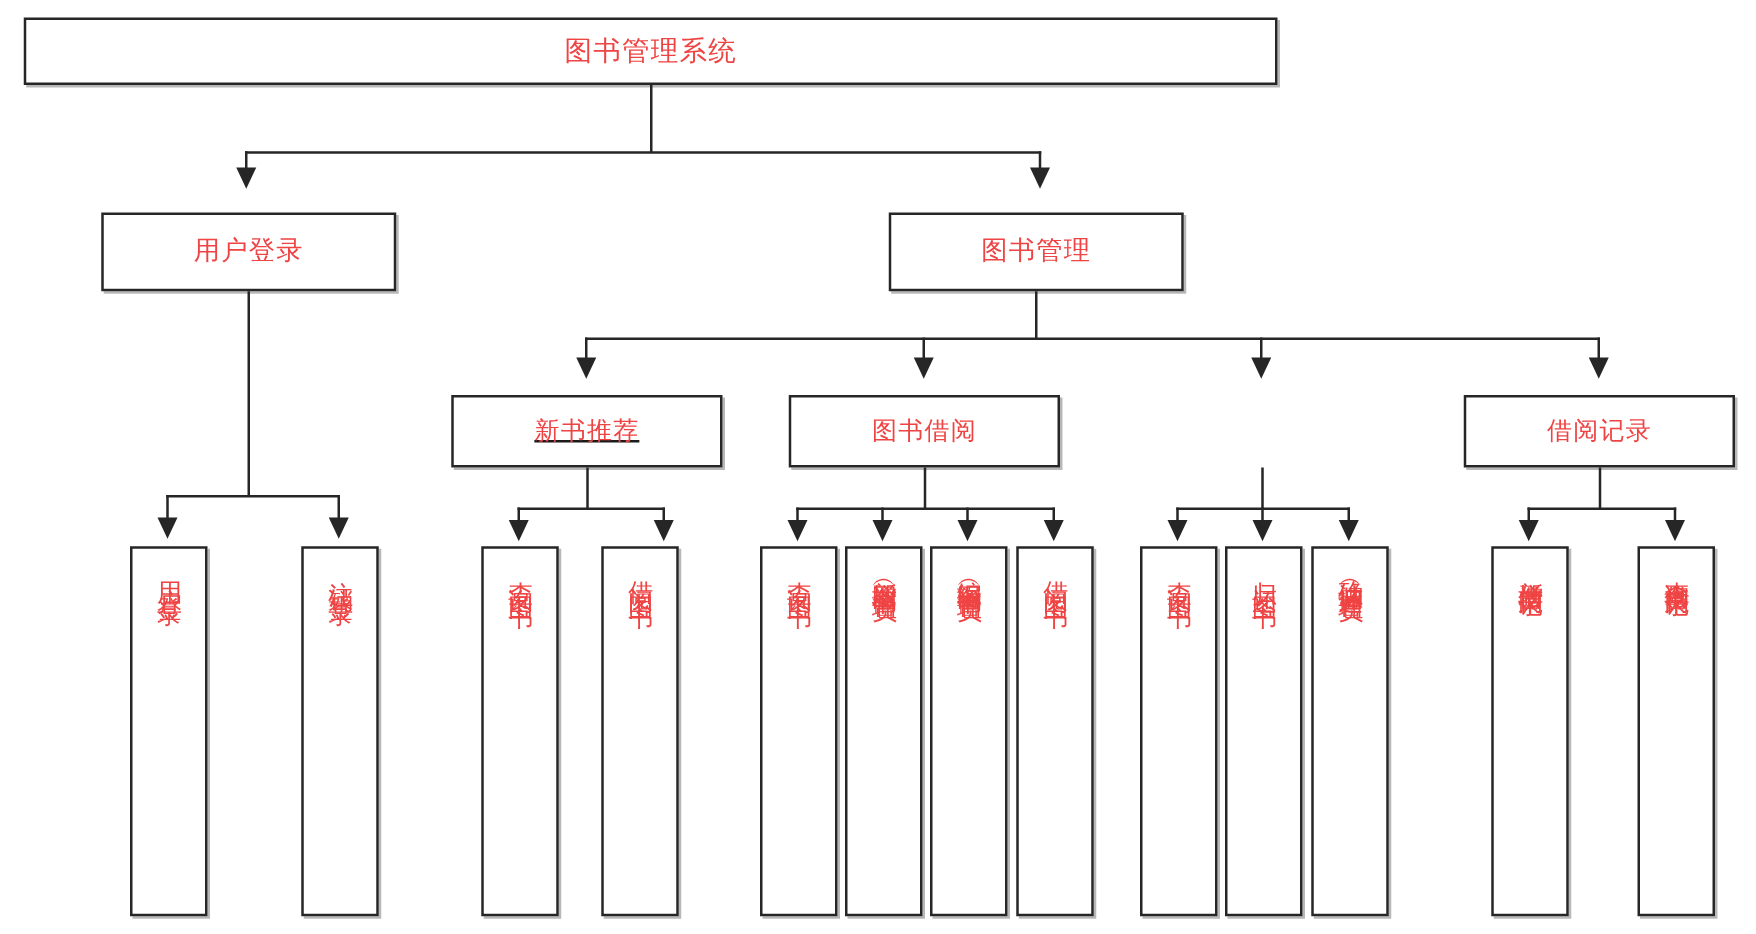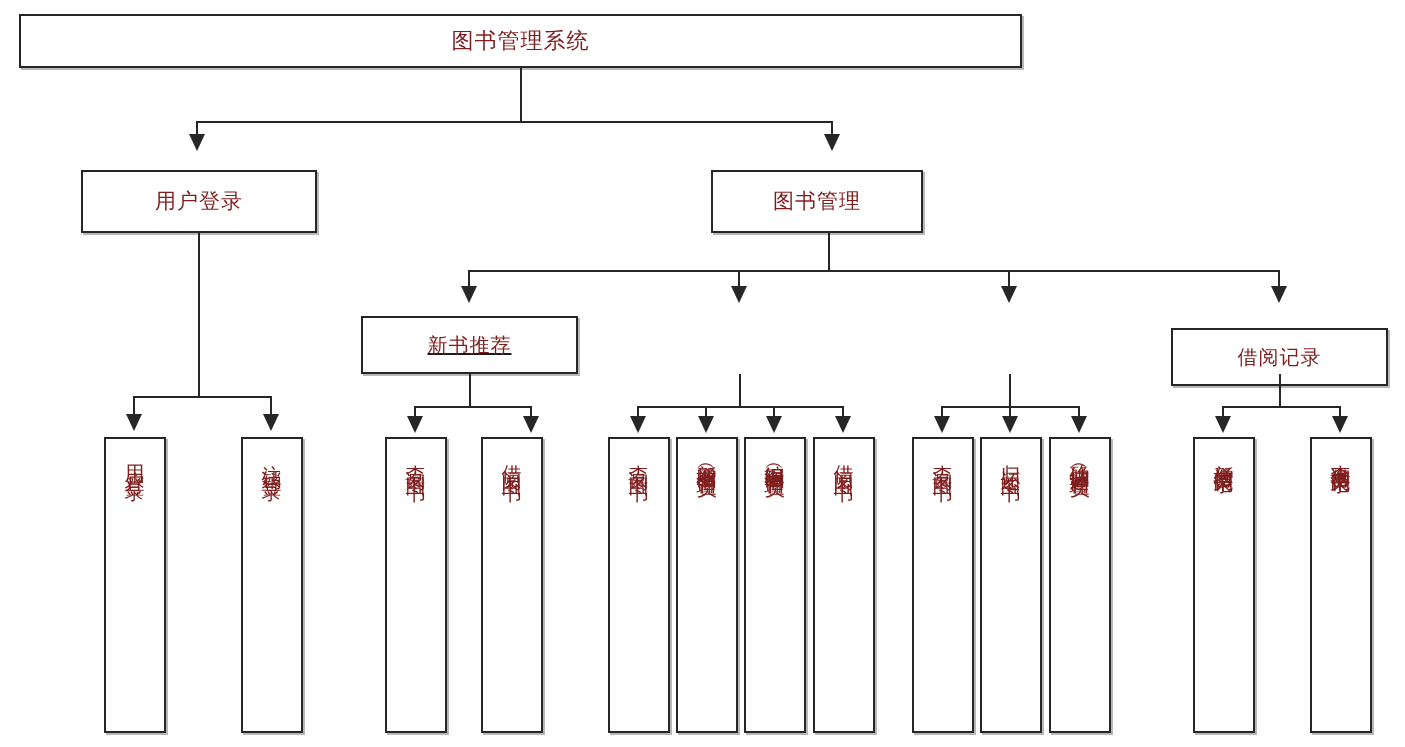--- a/index.html
+++ b/index.html
@@ -28,21 +28,21 @@
     display: flex;
     align-items: center;
     justify-content: center;
     color: #1b1b1b;
   }
   .box .label {
     font-size: 21px;
     line-height: 1.15;
     letter-spacing: 1px;
     white-space: nowrap;
-    color: #7f1d1d;
+    color: #ef4444;
   }
   .box.root .label { font-size: 22px; }
   .box.lvl2 .label { font-size: 21px; }
   .box.lvl3 .label { font-size: 20px; }
 
   
   .box.leaf {
     align-items: flex-start;
     justify-content: center;
     padding-top: 6px;
@@ -99,21 +99,21 @@
 
   <div class="vline" style="left:196px; top:121px; width:2px; height:15px;"></div>
   <div class="vline" style="left:831px; top:121px; width:2px; height:15px;"></div>
   <div class="arrow" style="left:189px; top:134px;"></div>
   <div class="arrow" style="left:824px; top:134px;"></div>
 
   <div class="box lvl2" style="left:81px; top:170px; width:236px; height:63px;">
     <span class="label">用户登录</span>
   </div>
 
-  <div class="box lvl2" style="left:711px; top:170px; width:212px; height:63px;text-align:right;">
+  <div class="box lvl2" style="left:711px; top:170px; width:236px; height:63px;text-align:right;">
     <span class="label">图书管理</span>
   </div>
 
   <div class="vline" style="left:198px; top:233px; width:2px; height:164px;"></div>
   <div class="hline" style="left:133px; top:396px; width:139px; height:2px;"></div>
   <div class="vline" style="left:133px; top:396px; width:2px; height:20px;"></div>
   <div class="vline" style="left:270px; top:396px; width:2px; height:20px;"></div>
   <div class="arrow" style="left:126px; top:414px;"></div>
   <div class="arrow" style="left:263px; top:414px;"></div>
 
@@ -124,21 +124,24 @@
   <div class="vline" style="left:1008px; top:270px; width:2px; height:18px;"></div>
   <div class="vline" style="left:1278px; top:270px; width:2px; height:18px;"></div>
   <div class="arrow" style="left:461px; top:286px;"></div>
   <div class="arrow" style="left:731px; top:286px;"></div>
   <div class="arrow" style="left:1001px; top:286px;"></div>
   <div class="arrow" style="left:1271px; top:286px;"></div>
 
   <div class="box lvl3" style="left:361px; top:316px; width:217px; height:58px;text-decoration:underline;">
     <span class="label">新书推荐</span>
   </div>
-  <div class="box lvl3" style="left:1171px; top:328px; width:217px; height:58px;">
+  <div class="box lvl3" style="left:631px; top:316px; width:217px; height:58px;">
+    <span class="label">图书借阅</span>
+  </div>
+  <div class="box lvl3" style="left:1171px; top:316px; width:217px; height:58px;">
     <span class="label">借阅记录</span>
   </div>
 
   <div class="vline" style="left:469px; top:374px; width:2px; height:33px;"></div>
   <div class="hline" style="left:414px; top:406px; width:118px; height:2px;"></div>
   <div class="vline" style="left:414px; top:406px; width:2px; height:12px;"></div>
   <div class="vline" style="left:530px; top:406px; width:2px; height:12px;"></div>
   <div class="arrow" style="left:407px; top:416px;"></div>
   <div class="arrow" style="left:523px; top:416px;"></div>
 

